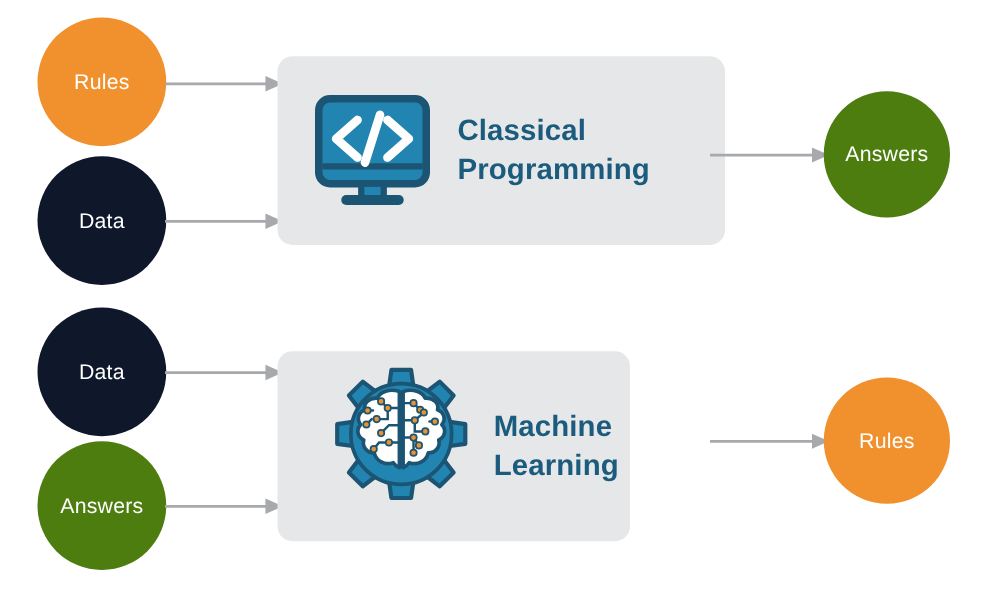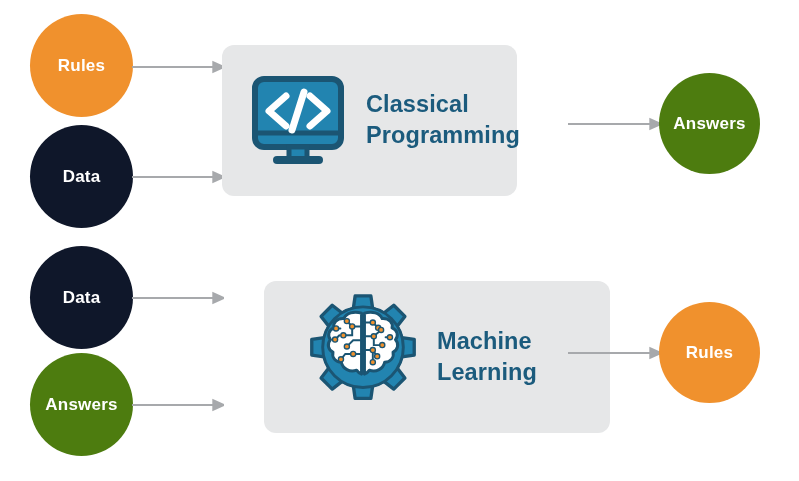--- a/index.html
+++ b/index.html
@@ -19,21 +19,21 @@
   }
 
   
   .node-circle {
     position: absolute;
     border-radius: 50%;
     display: flex;
     align-items: center;
     justify-content: center;
     color: #ffffff;
-    font-weight: bold;
+    font-weight: normal;
     font-size: 17px;
     letter-spacing: .2px;
     text-align: center;
     user-select: none;
   }
   .c-orange { background: #f0912d; }
   .c-blue   { background: #0f172a; }
   .c-navy   { background: #4d7c0f; }
 
   
@@ -87,21 +87,21 @@
   </div>
 
   <svg class="arrow" style="left:132px; top:60px; width:92px; height:14px;" viewBox="0 0 92 14">
     <line x1="0" y1="7" x2="81" y2="7" stroke="#a7a9ac" stroke-width="2.2" marker-end="url(#ah)"></line>
   </svg>
 
   <svg class="arrow" style="left:132px; top:170px; width:92px; height:14px;" viewBox="0 0 92 14">
     <line x1="0" y1="7" x2="81" y2="7" stroke="#a7a9ac" stroke-width="2.2" marker-end="url(#ah)"></line>
   </svg>
 
-  <div class="panel" style="left:222px; top:45px; width:295px; height:151px;">
+  <div class="panel" style="left:222px; top:45px; width:358px; height:151px;">
 
     <svg class="panel-icon" style="left:26px; top:25px; width:100px; height:100px;" viewBox="0 0 100 100">
 
       <rect x="7" y="9" width="86" height="68" rx="9" ry="9" fill="#2284b0" stroke="#1b5573" stroke-width="6"></rect>
 
       <line x1="10" y1="63" x2="90" y2="63" stroke="#1b5573" stroke-width="5"></line>
 
       <rect x="41" y="77" width="18" height="12" fill="#2284b0" stroke="#1b5573" stroke-width="5"></rect>
 
       <rect x="25" y="86" width="50" height="8" rx="4" ry="4" fill="#1b5573"></rect>
@@ -132,21 +132,21 @@
   </div>
 
   <svg class="arrow" style="left:132px; top:291px; width:92px; height:14px;" viewBox="0 0 92 14">
     <line x1="0" y1="7" x2="81" y2="7" stroke="#a7a9ac" stroke-width="2.2" marker-end="url(#ah)"></line>
   </svg>
 
   <svg class="arrow" style="left:132px; top:398px; width:92px; height:14px;" viewBox="0 0 92 14">
     <line x1="0" y1="7" x2="81" y2="7" stroke="#a7a9ac" stroke-width="2.2" marker-end="url(#ah)"></line>
   </svg>
 
-  <div class="panel" style="left:222px; top:281px; width:346px; height:152px;margin-left:42px;">
+  <div class="panel" style="left:222px; top:281px; width:282px; height:152px;">
 
     <svg class="panel-icon" style="left:40px; top:12px; width:118px; height:118px;" viewBox="0 0 120 120">
 
       <g fill="#2284b0" stroke="#1b5573" stroke-width="3.4" stroke-linejoin="round">
         <path d="
           M52.0,3.0 L68.0,3.0 L69.8,15.6
           L81.2,20.3 L91.3,12.5 L102.6,23.8 L94.8,33.9
           L99.5,45.3 L112.1,47.1 L112.1,63.1 L99.5,64.9
           L94.8,76.3 L102.6,86.4 L91.3,97.7 L81.2,89.9
           L69.8,94.6 L68.0,107.2 L52.0,107.2 L50.2,94.6

